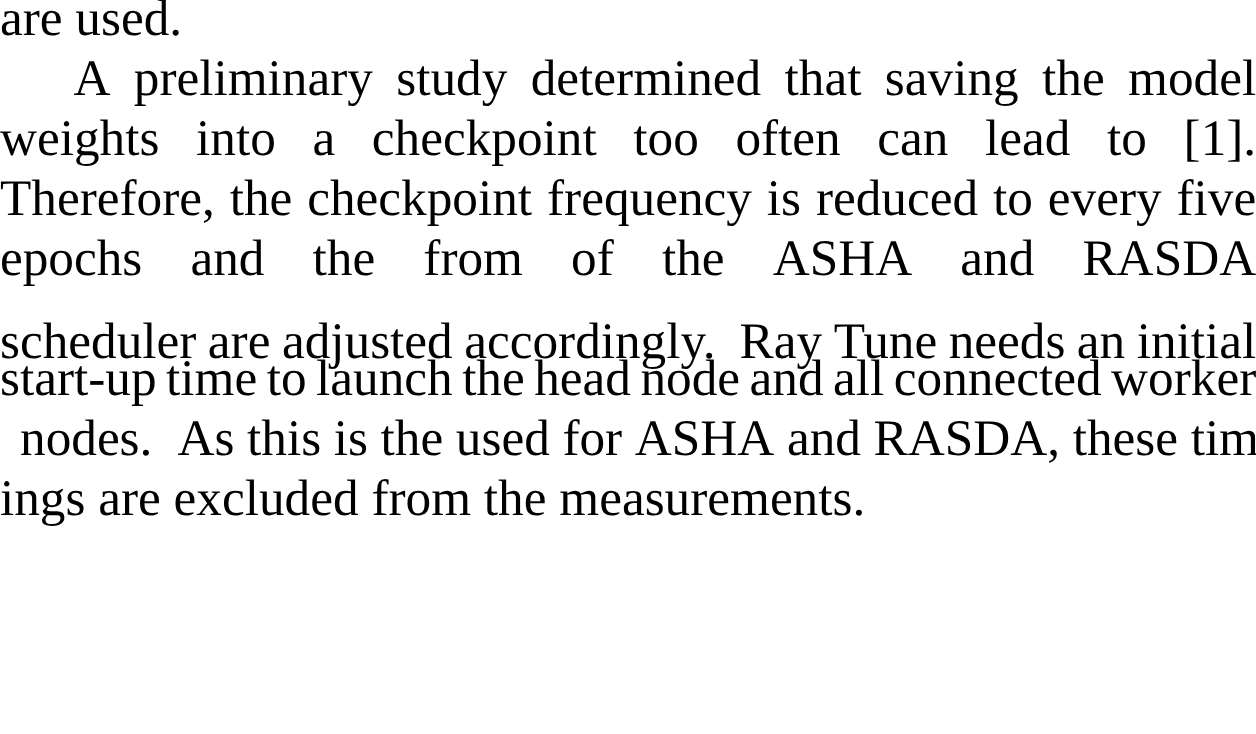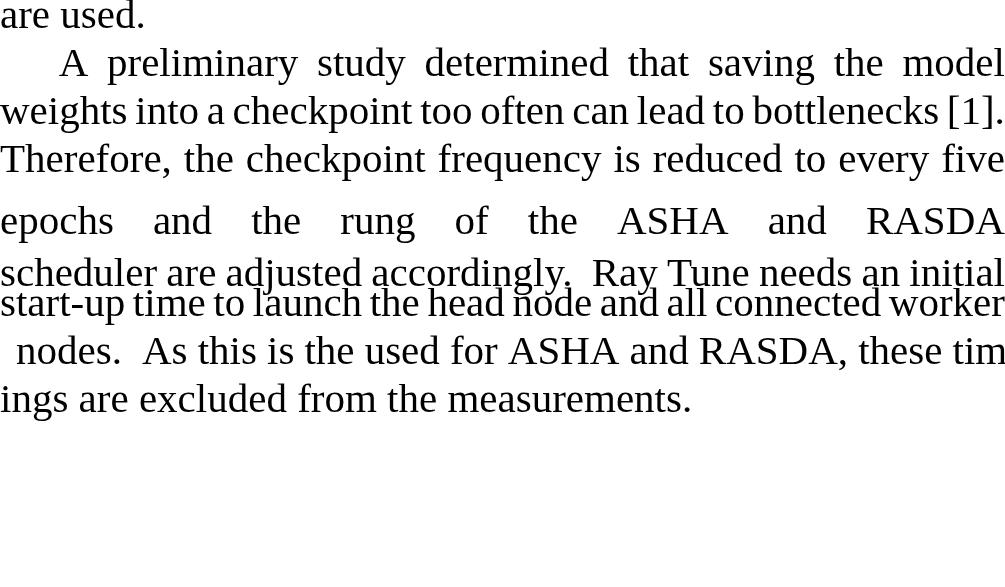--- a/index.html
+++ b/index.html
@@ -92,41 +92,40 @@
     <div class="line just" style="top:86px;">
       <span class="w">weights</span>
         <span class="w">into</span>
         <span class="w">a</span>
         <span class="w">checkpoint</span>
         <span class="w">too</span>
         <span class="w">often</span>
         <span class="w">can</span>
         <span class="w">lead</span>
         <span class="w">to</span>
-        <span class="w">bottlenecks</span>
         <span class="w">[1].</span>
     </div>
 
     <div class="line just" style="top:134px;">
       <span class="w">Therefore,</span>
         <span class="w">the</span>
         <span class="w">checkpoint</span>
         <span class="w">frequency</span>
         <span class="w">is</span>
         <span class="w">reduced</span>
         <span class="w">to</span>
         <span class="w">every</span>
         <span class="w">five</span>
     </div>
 
-    <div class="line just" style="top:196px;">
+    <div class="line just" style="top:182px;">
       <span class="w">epochs</span>
         <span class="w">and</span>
         <span class="w">the</span>
-        <span class="w">rung</span>
+        <span class="w">from</span>
         <span class="w">of</span>
         <span class="w">the</span>
         <span class="w">ASHA</span>
         <span class="w">and</span>
         <span class="w">RASDA</span>
     </div>
 
     <div class="line just" style="top:248px;">
       <span class="w">scheduler</span>
         <span class="w">are</span>

